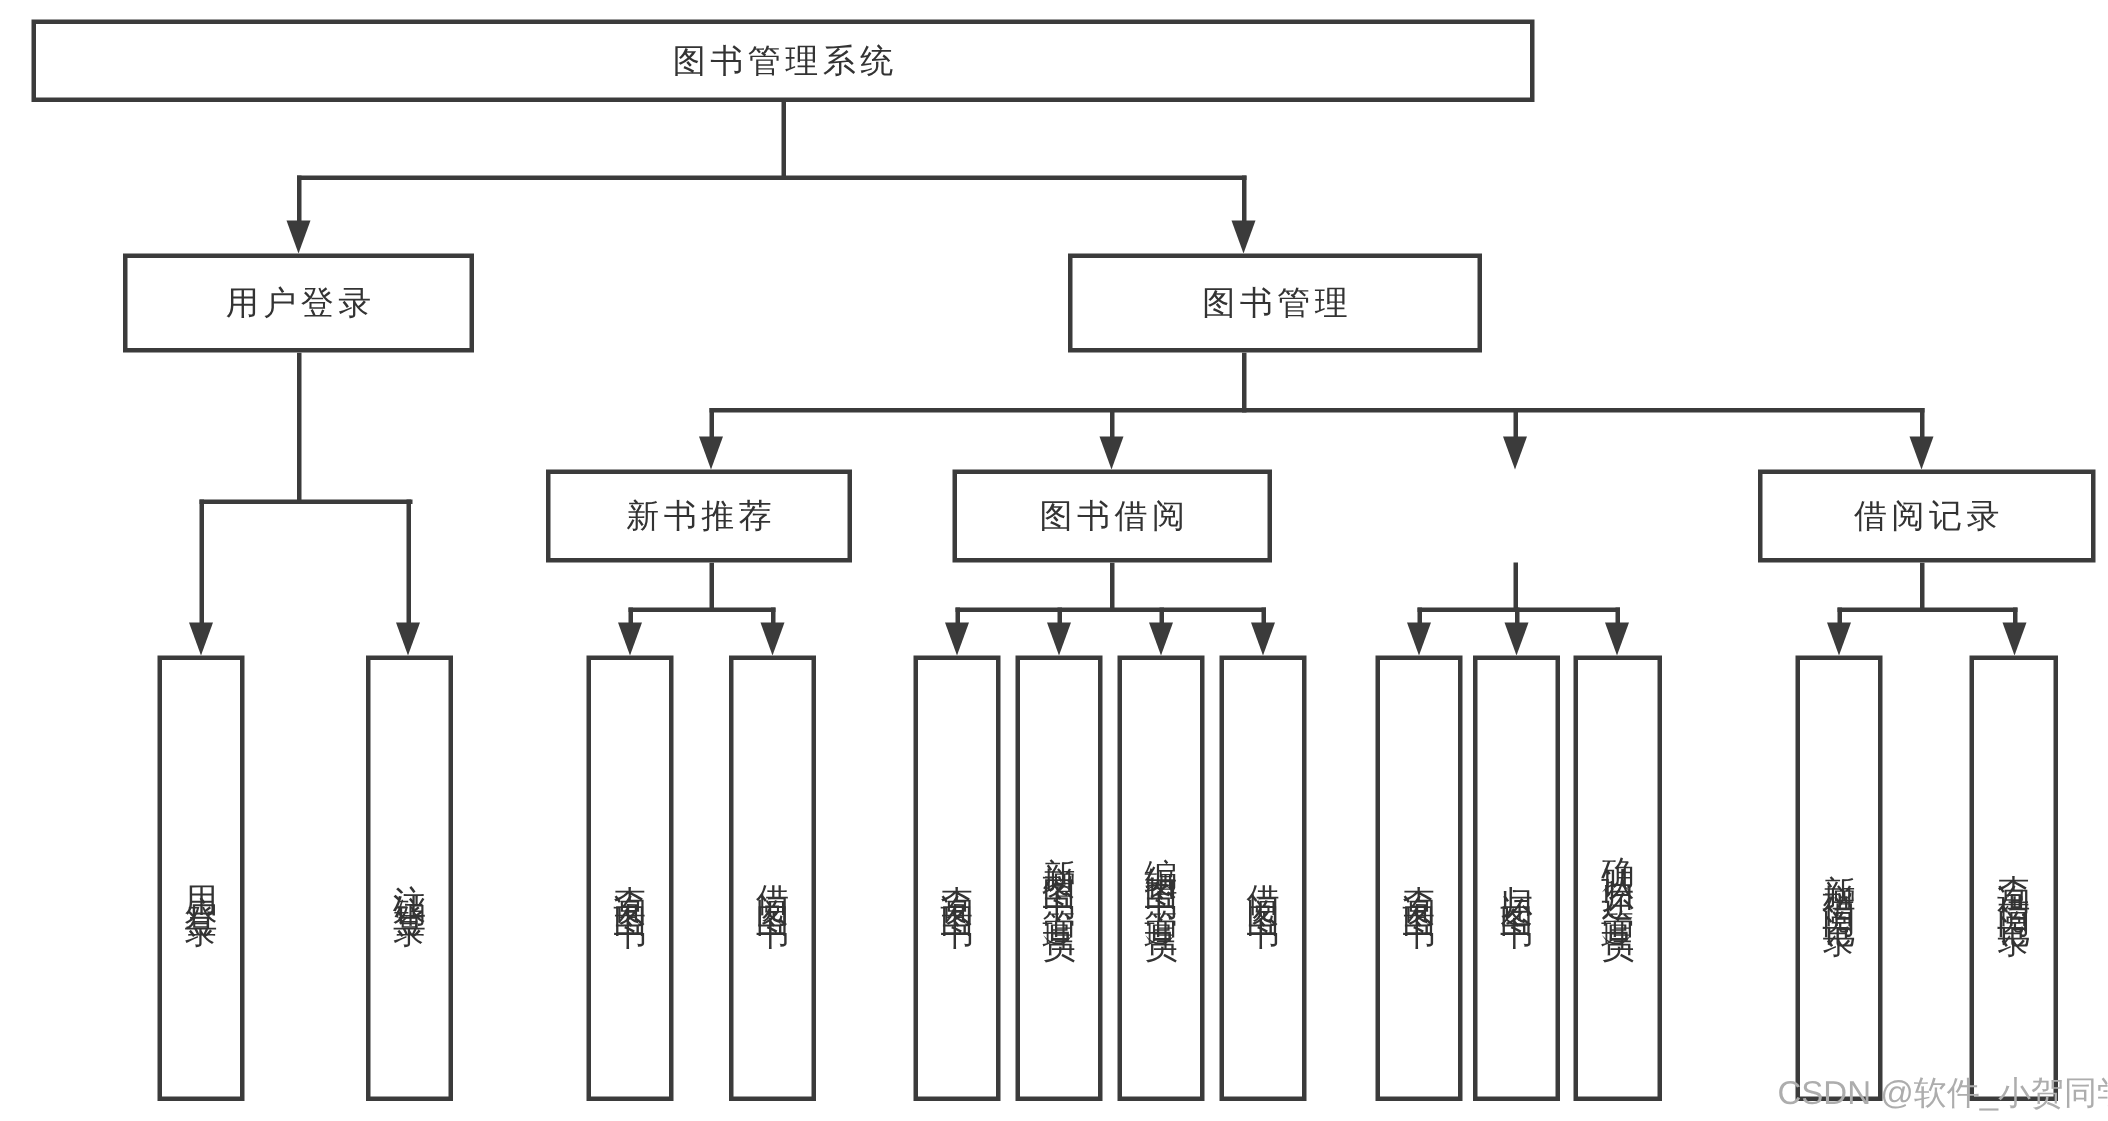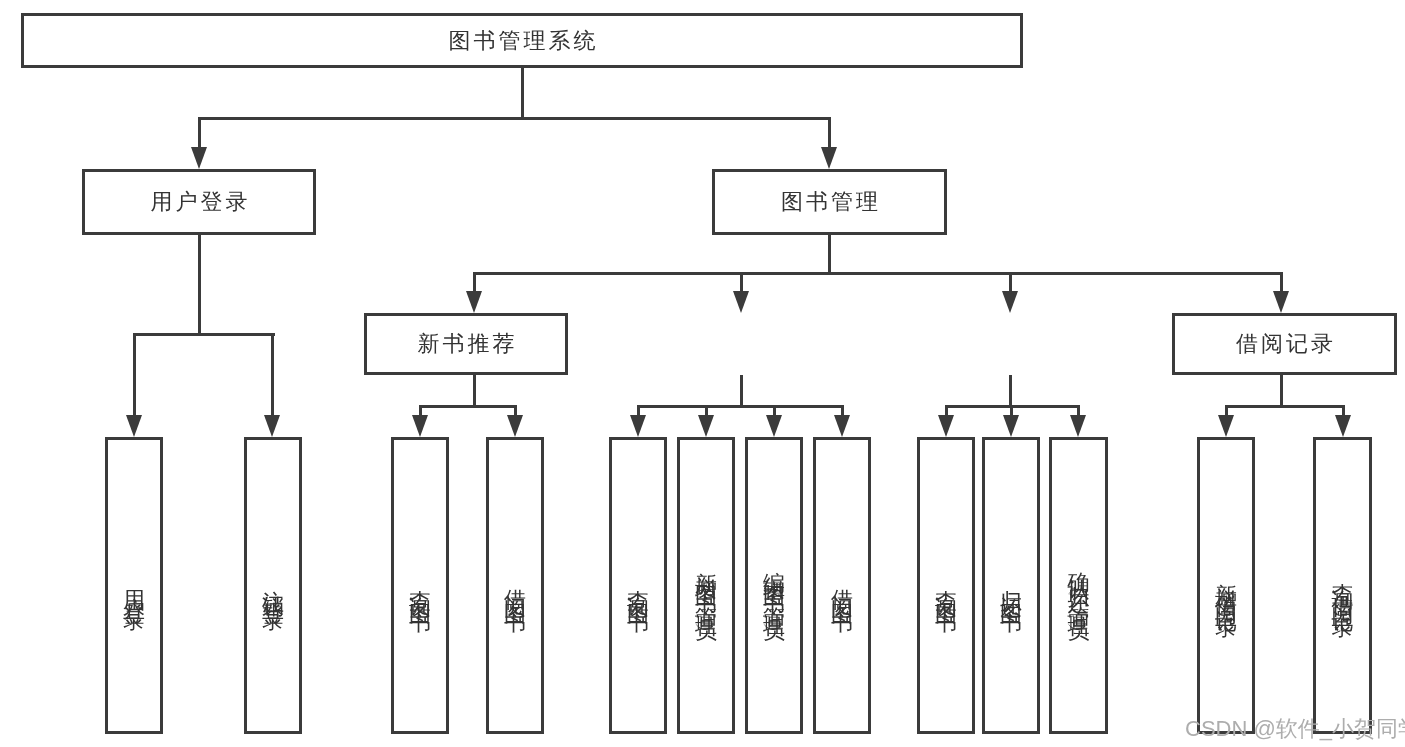--- a/index.html
+++ b/index.html
@@ -70,28 +70,31 @@
 <div class="canvas">
 
   <div class="hbox" style="left:21px; top:13px; width:1002px; height:55px;">
     <span>图书管理系统</span>
   </div>
 
   <div class="hbox" style="left:82px; top:169px; width:234px; height:66px;">
     <span>用户登录</span>
   </div>
 
-  <div class="hbox" style="left:712px; top:169px; width:235px; height:66px;">
+  <div class="hbox" style="left:712px; top:169px; width:276px; height:66px;">
     <span>图书管理</span>
   </div>
 
   <div class="hbox" style="left:364px; top:313px; width:204px; height:62px;">
     <span>新书推荐</span>
   </div>
 
+  <div class="hbox" style="left:635px; top:313px; width:213px; height:62px;">
+    <span>图书借阅</span>
+  </div>
 
 
   <div class="hbox" style="left:1172px; top:313px; width:225px; height:62px;">
     <span>借阅记录</span>
   </div>
 
   <div class="vbox" style="left:105px; top:437px; width:58px; height:297px;">
     <span class="vtext">用户登录</span>
   </div>
   <div class="vbox" style="left:244px; top:437px; width:58px; height:297px;">

